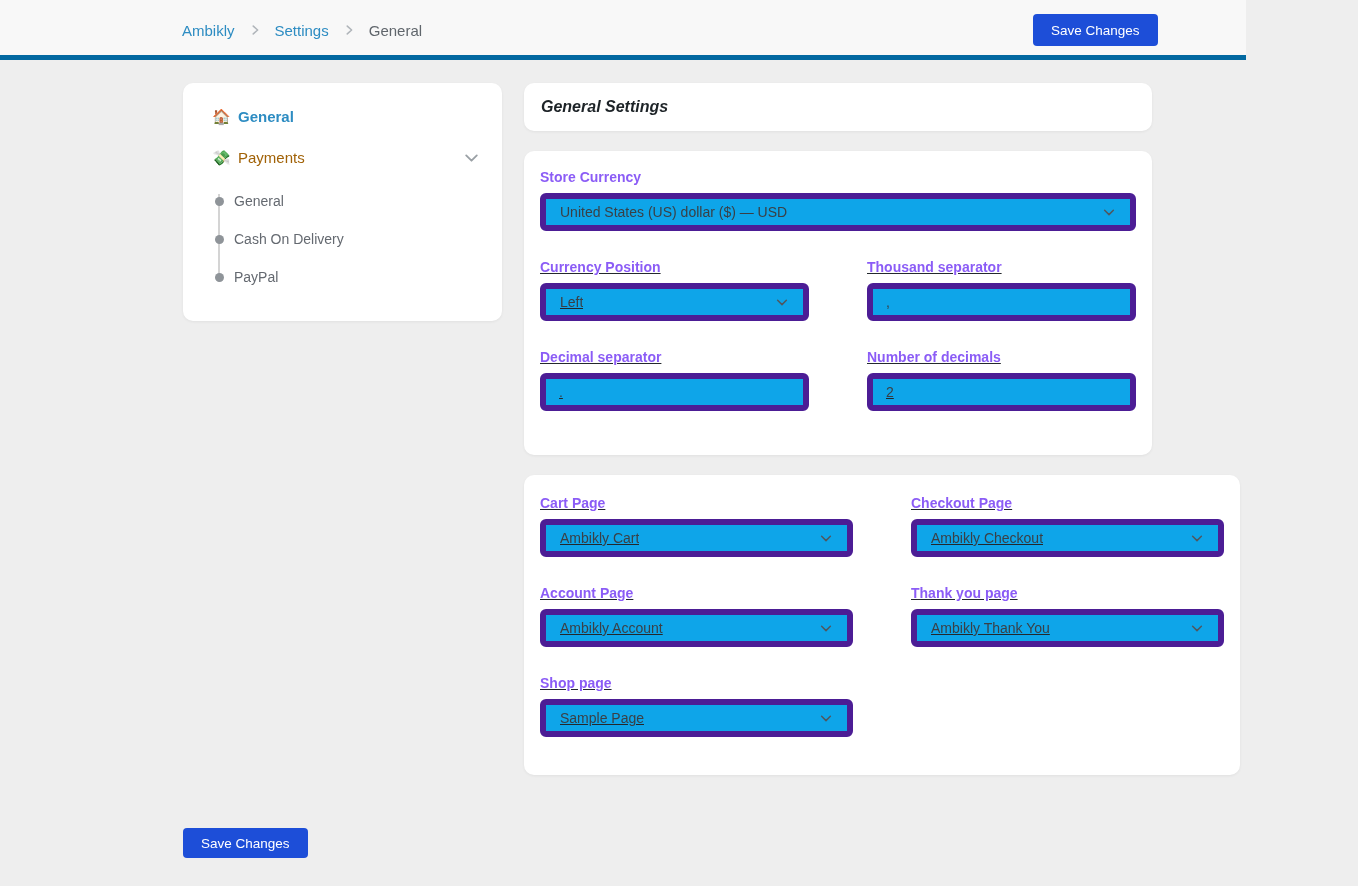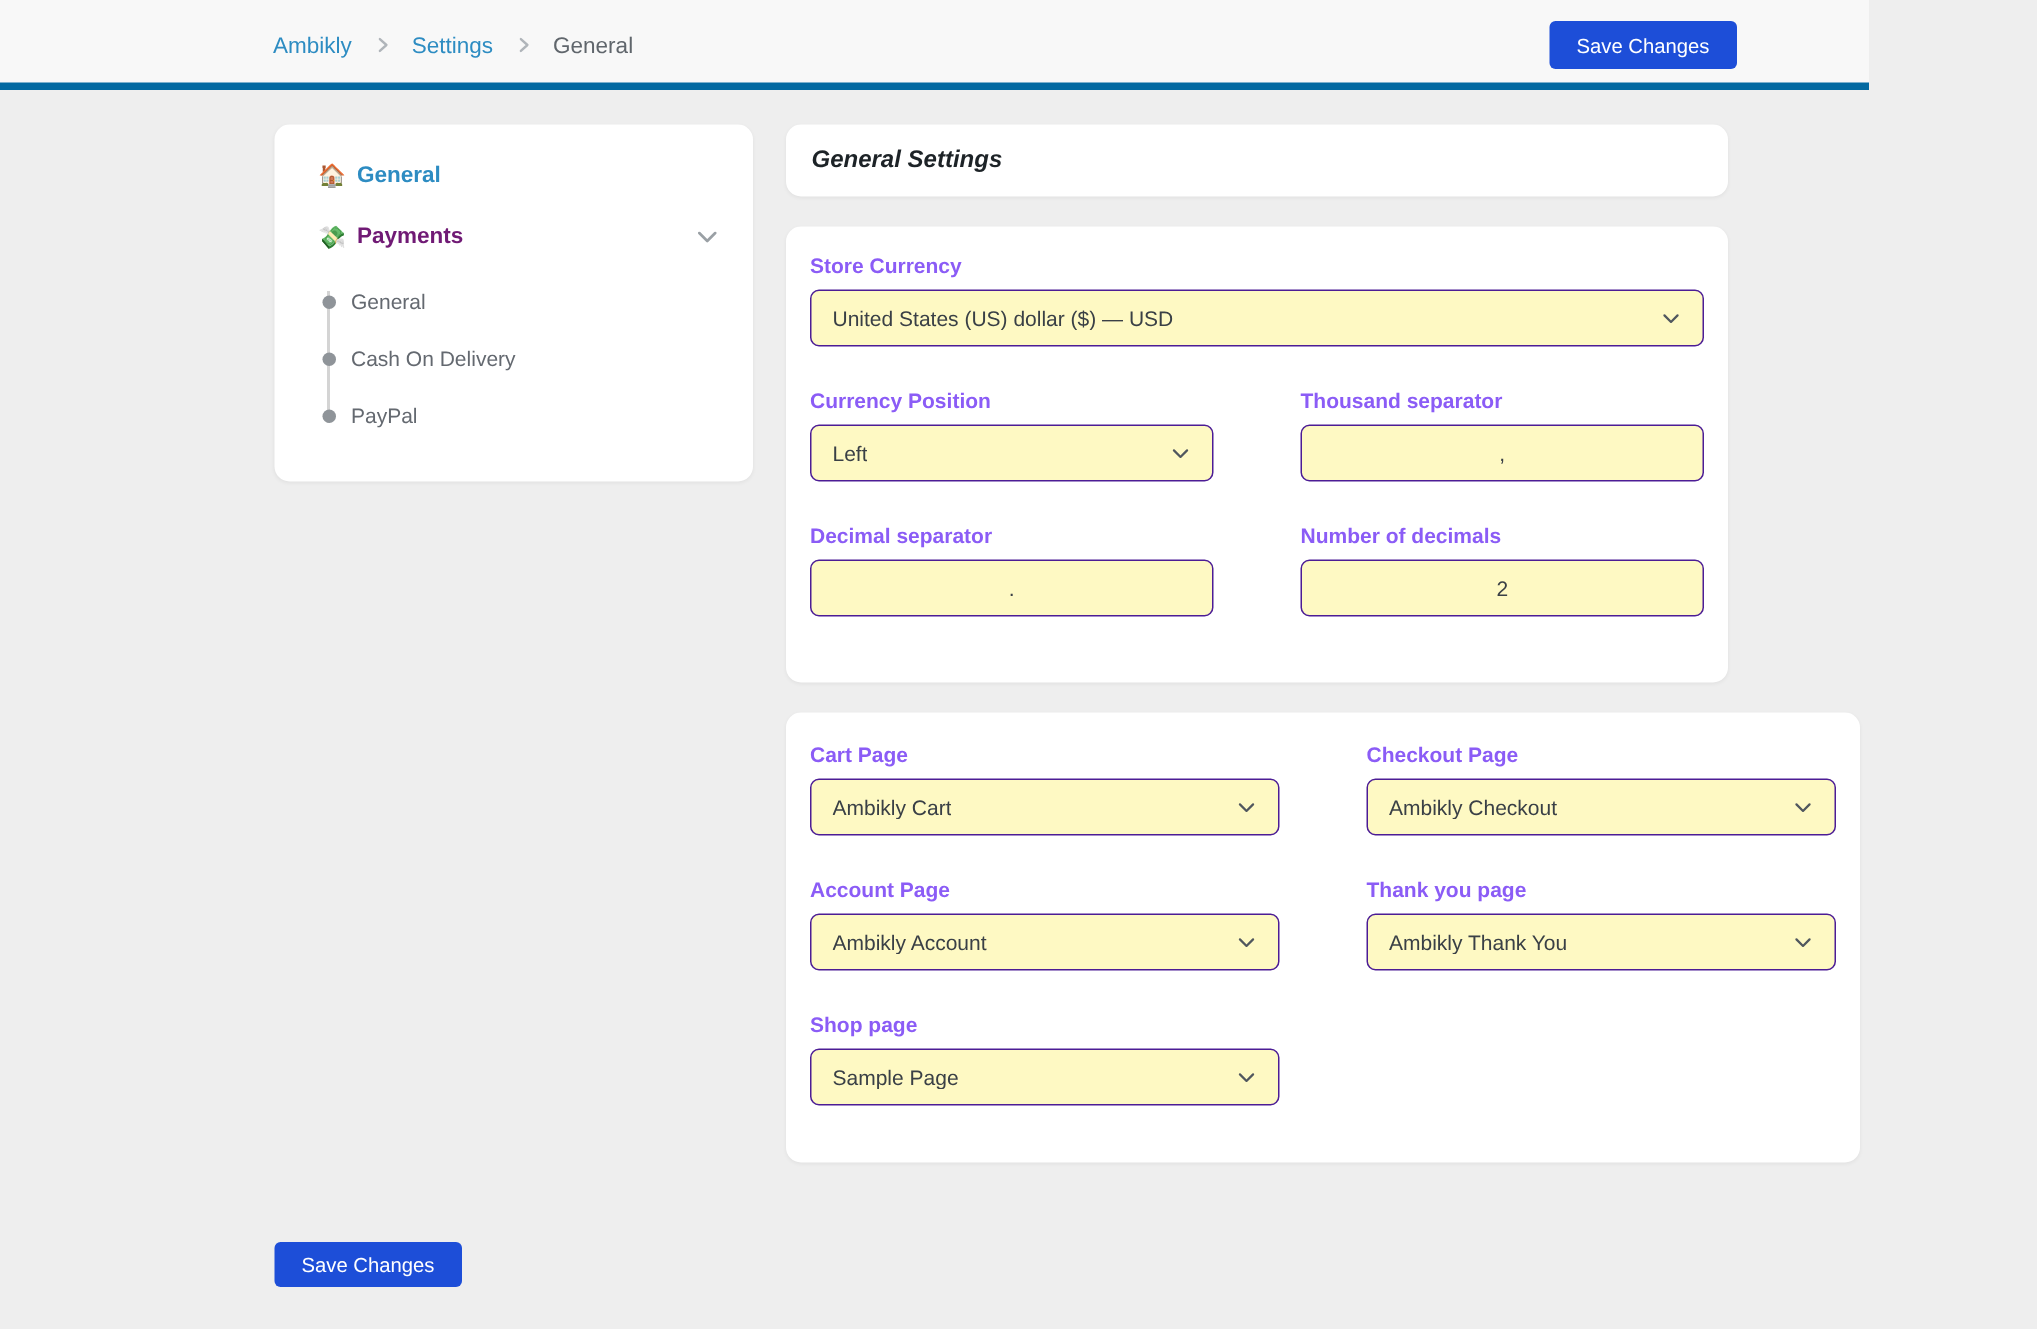--- a/index.html
+++ b/index.html
@@ -41,21 +41,21 @@
 
   
   .sidebar-card { left: 183px; top: 83px; width: 319px; height: 238px; padding-top: 13px; }
   .side-item {
     height: 41px; display: flex; align-items: center;
     padding: 0 22px 0 29px; cursor: pointer; font-size: 15px;
   }
   .side-item .emoji { width: 26px; font-size: 15px; }
   .side-item-label { flex: 1; }
   .side-item.active .side-item-label { color: #2d8cc2; font-weight: 700; }
-  .side-item.plain .side-item-label { color: #701a75; font-weight: 700; }
+  .side-item.plain .side-item-label { color: #a16207; font-weight: 400; }
 
   .subnav { margin-left: 36px; margin-top: 4px; position: relative; }
   .subnav-line {
     position: absolute; left: -1px; top: 12px; bottom: 14px; width: 2px; background: #d4d4d4;
   }
   .subnav-item {
     position: relative; padding: 11px 0 11px 15px;
     font-size: 14px; color: #646970; cursor: pointer; display: flex; align-items: center;
   }
   .subnav-dot {
@@ -68,30 +68,30 @@
     display: flex; align-items: center; padding: 0 17px; font-style: italic; }
   .page-title { font-size: 16px; font-weight: 700; color: #1d2327; }
 
   .form-card-1 { left: 524px; top: 151px; width: 628px; height: 304px; padding: 18px 16px; }
   .form-card-2 { left: 524px; top: 475px; width: 716px; height: 300px; padding: 20px 16px; }
 
   .field-label {
     display: block; font-size: 14px; font-weight: 700; color: #8b5cf6; margin-bottom: 8px;
   }
   .control {
-    height: 38px; width: 100%; border: 1px solid #4c1d95; border-radius: 6px;
-    background: #fef9c3; font-size: 14px; color: #3a4046;
-    display: flex; align-items: center; padding: 0 14px; text-align: center;
+    height: 38px; width: 100%; border: 6px solid #4c1d95; border-radius: 6px;
+    background: #0ea5e9; font-size: 14px; color: #3a4046;
+    display: flex; align-items: center; padding: 0 14px;
   }
   .select { justify-content: space-between; cursor: pointer; }
   .select .select-value { overflow: hidden; white-space: nowrap; text-overflow: ellipsis; }
   input.control {
     font-family: inherit; outline: none; display: block; padding: 0 13px;
   }
-  .grid-2 { display: grid; grid-template-columns: 1fr 1fr; column-gap: 58px; }
+  .grid-2 { display: grid; grid-template-columns: 1fr 1fr; column-gap: 58px; text-decoration: underline; }
   .row-gap { margin-top: 28px; }
 
   .footer-save { position: absolute; left: 183px; top: 828px; height: 30px; }
 </style>
 </head>
 <body>
 
 <div class="topbar">
   <div class="breadcrumb">
     <a class="crumb-link">Ambikly</a>

